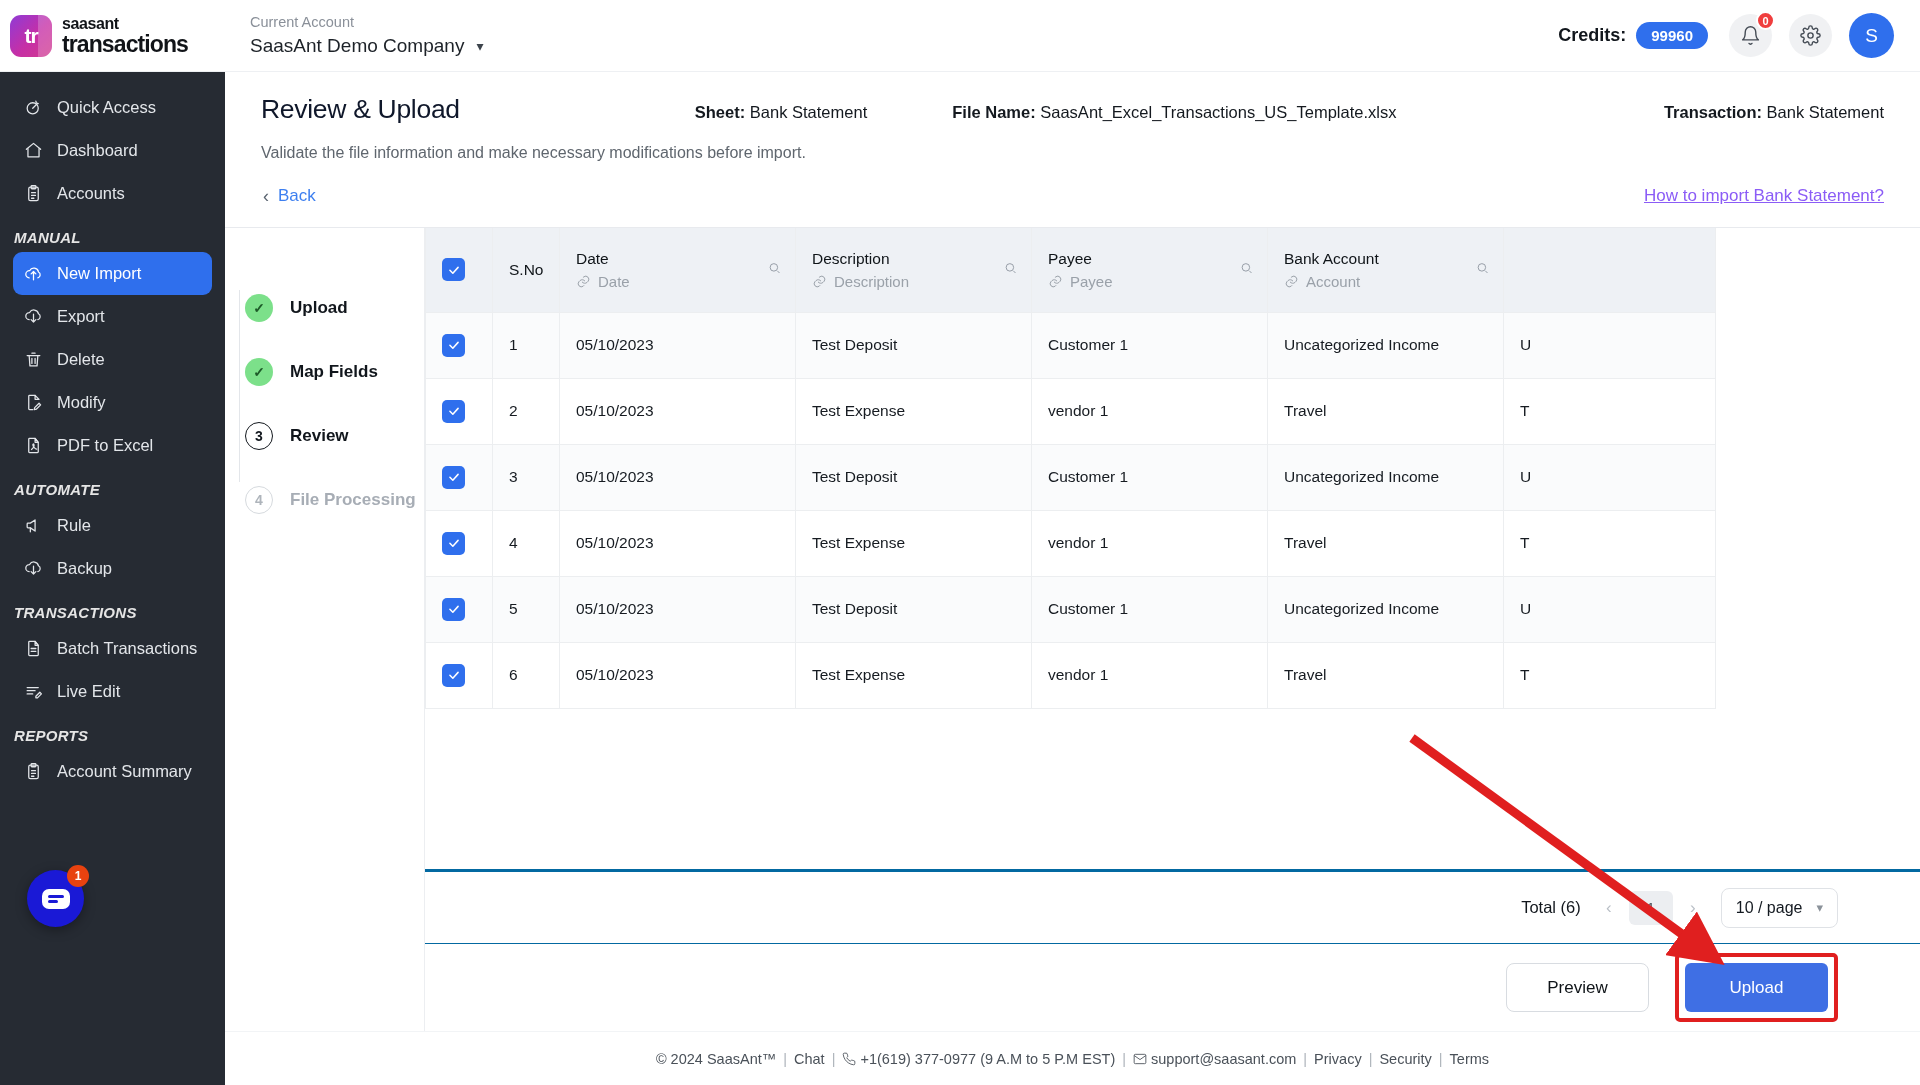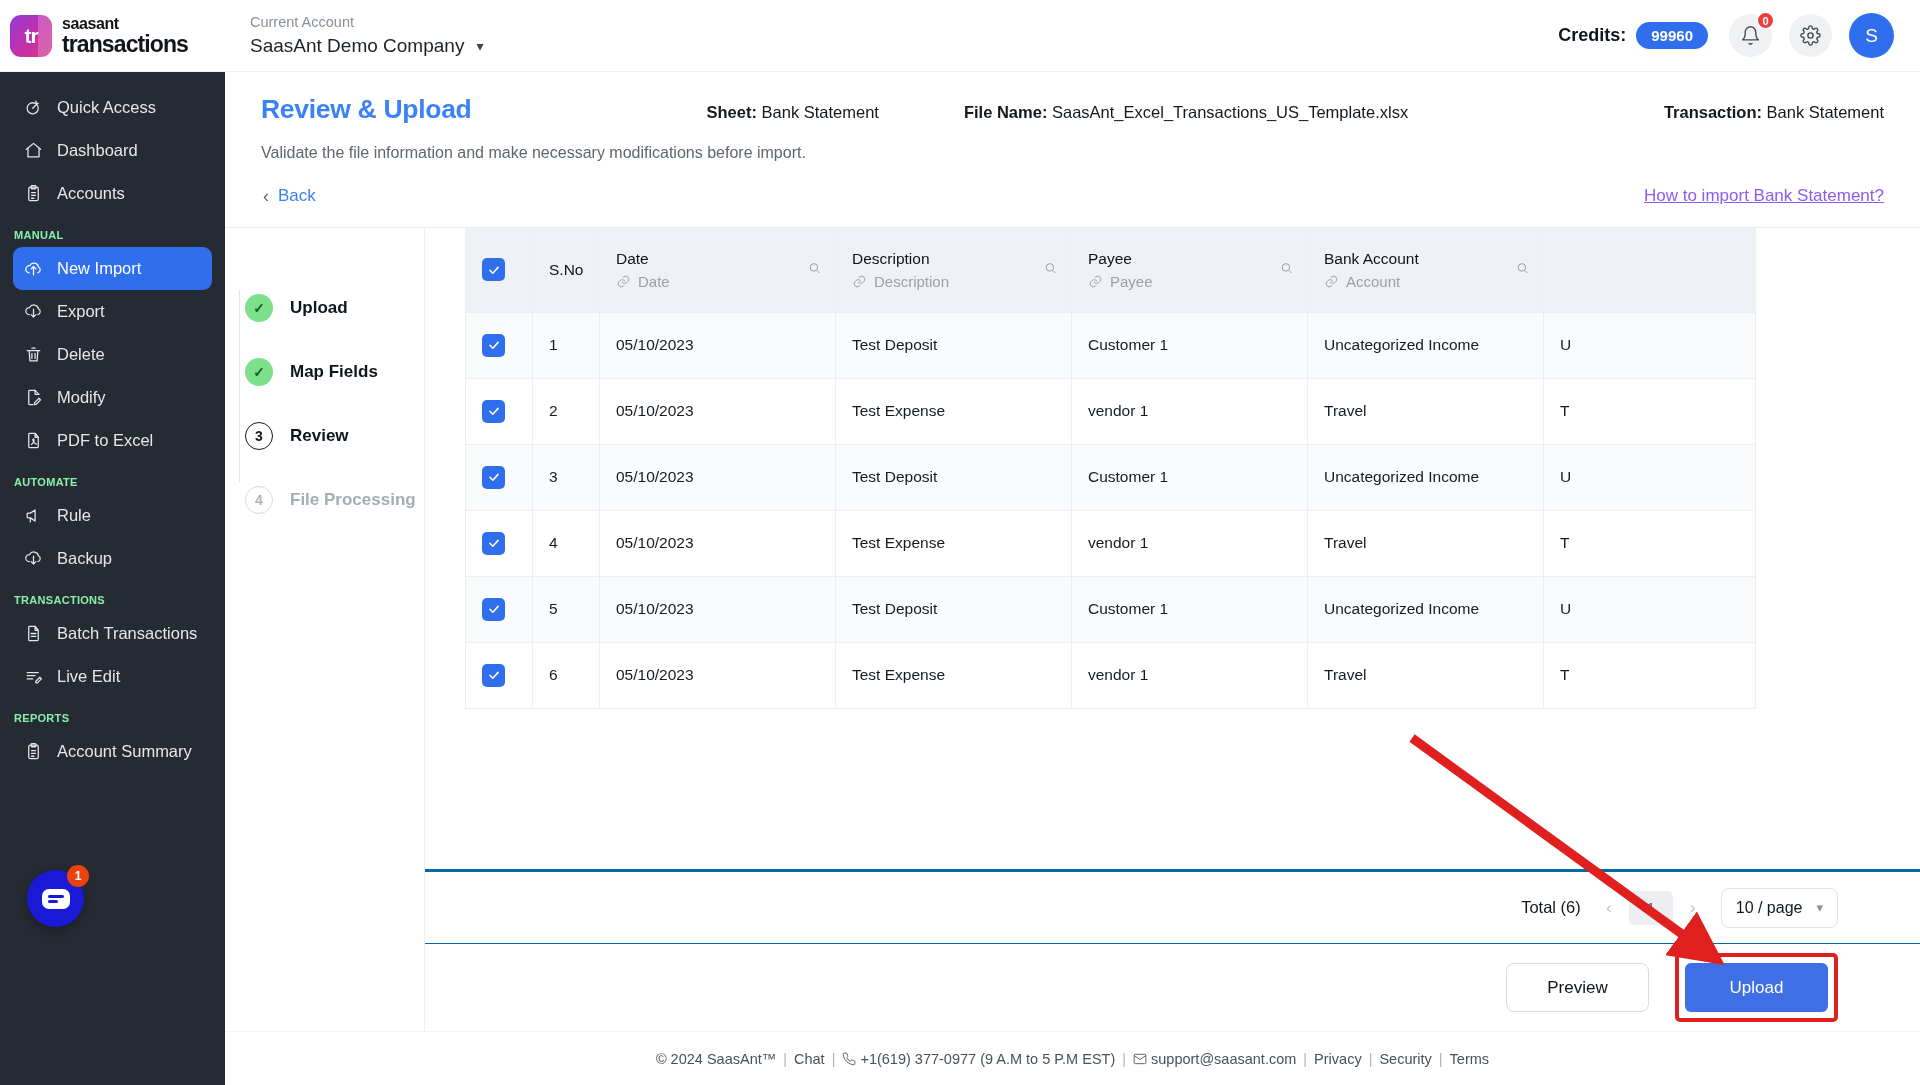--- a/index.html
+++ b/index.html
@@ -76,22 +76,22 @@
   }
   .nav-item {
     display: flex; align-items: center; gap: 14px;
     height: 43px; margin: 0 13px; padding: 0 10px; border-radius: 9px;
     font-size: 16.5px; color: #e3e6ea; white-space: nowrap;
   }
   .nav-item.active { background: #2f6fed; color: #fff; }
   .nav-ico { width: 20px; height: 20px; display:flex; align-items:center; justify-content:center; flex: 0 0 20px; }
   .nav-ico svg { width: 19px; height: 19px; stroke: currentColor; fill: none; stroke-width: 1.6; stroke-linecap: round; stroke-linejoin: round; }
   .sec-title {
-    font-size: 11px; font-weight: 700; letter-spacing: .3px;
-    color: #86efac; padding: 14px 0 6px 14px;
+    font-size: 15px; font-weight: 700; letter-spacing: .3px;
+    color: #e5e5e5; padding: 14px 0 6px 14px; font-style: italic;
   }
 
   
   .chat-fab {
     position: absolute; left: 27px; bottom: 158px;
     width: 57px; height: 57px; border-radius: 50%; background: #1a19d6;
     display: flex; align-items: center; justify-content: center; z-index: 30;
     box-shadow: 0 3px 12px rgba(0,0,0,.35);
   }
   .chat-fab .bub { width: 28px; height: 20px; background:#fff; border-radius: 7px; position: relative; }
@@ -103,21 +103,21 @@
   .chat-badge {
     position: absolute; top: -5px; right: -5px; width: 22px; height: 22px; border-radius: 50%;
     background: #e8420f; color:#fff; font-size: 12px; font-weight: 700;
     display: flex; align-items: center; justify-content: center;
   }
 
   
   .main { flex: 1; background: #fff; display: flex; flex-direction: column; min-width: 0; position: relative; }
   .main-head { padding: 22px 36px 0 36px; }
   .head-row { display: flex; align-items: baseline; }
-  .page-title { font-size: 26.5px; font-weight: 700; color: #3b82f6; letter-spacing: -.3px; }
+  .page-title { font-size: 26.5px; font-weight: 400; color: #0f172a; letter-spacing: -.3px; }
   .meta { font-size: 16.5px; color: #14191f; }
   .meta b { font-weight: 700; }
   .meta-sheet { margin-left: 235px; text-align: right; }
   .meta-file { margin-left: 85px; }
   .meta-txn { margin-left: auto; }
   .subtitle { font-size: 16px; color: #5f666e; margin-top: 19px; }
 
   .row2 { display: flex; align-items: center; margin-top: 20px; }
   .back-btn { display: flex; align-items: center; gap: 9px; color: #3d7ff0; font-size: 17px; padding: 4px 2px; }
   .back-btn .bchev { color:#5a6470; font-size: 18px; line-height: 1; }
@@ -133,21 +133,21 @@
     font-size: 14px; font-weight: 600; z-index: 2; background:#fff;
   }
   .step-dot.done { background: #7ce08a; color: #1d5a28; }
   .step-dot.curr { border: 1.8px solid #13181e; color: #13181e; }
   .step-dot.todo { border: 1.5px solid #d6dade; color: #aeb4bb; }
   .step-line { position: absolute; left: 13.5px; width: 1.5px; background: #e3e6ea; z-index: 1; }
   .step-label { font-size: 17px; font-weight: 700; color: #11161c; }
   .step-label.muted { color: #a7adb5; }
 
   .table-area { flex: 1; min-width: 0; display: flex; flex-direction: column; padding: 0; position: relative; }
-  .tbl-scroll { flex: 1; overflow: hidden; position: relative; margin-left: 40px; }
+  .tbl-scroll { flex: 1; overflow: hidden; position: relative; }
   table.grid { border-collapse: collapse; table-layout: fixed; width: 1290px; }
   table.grid th, table.grid td { border: 1px solid #eceef0; border-top: none; }
   table.grid thead th {
     background: #eef1f5; height: 84px; vertical-align: middle;
     padding: 0 16px; text-align: left; font-weight: 400; position: relative;
   }
   .th-name { font-size: 15.5px; color: #0f1418; }
   .th-sub { display: flex; align-items: center; gap: 7px; margin-top: 5px; font-size: 15px; color: #9aa1a9; }
   .link-ico { width: 15px; height: 15px; flex: 0 0 15px; }
   .link-ico svg { width: 15px; height: 15px; stroke: #9aa1a9; fill: none; stroke-width: 1.6; stroke-linecap: round; }

